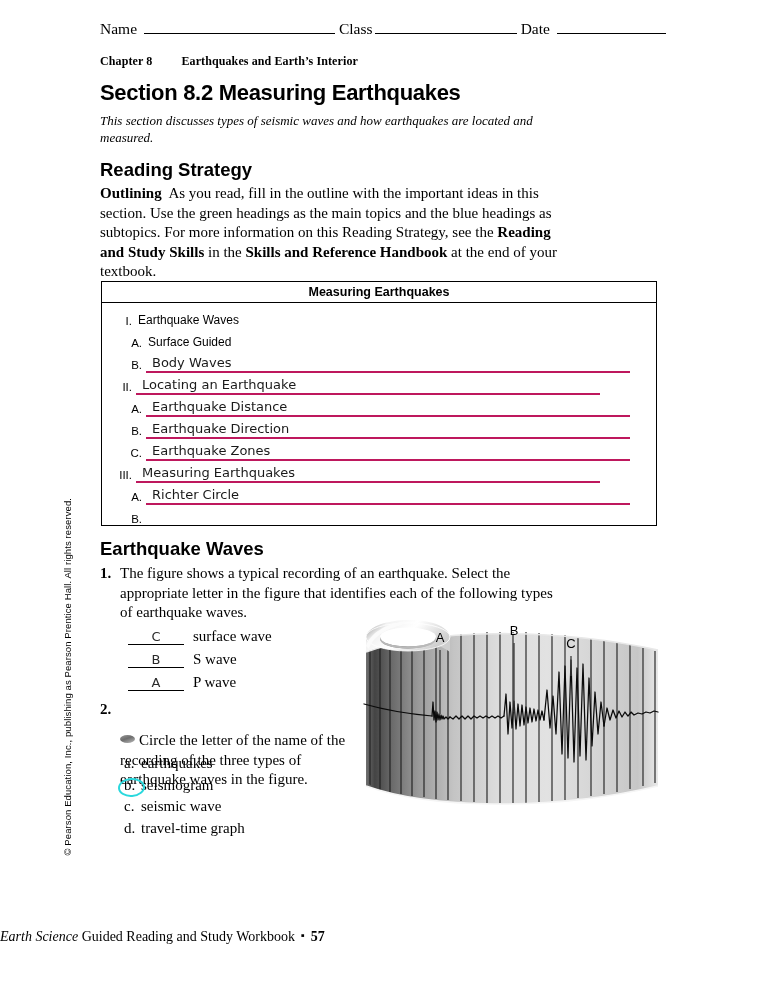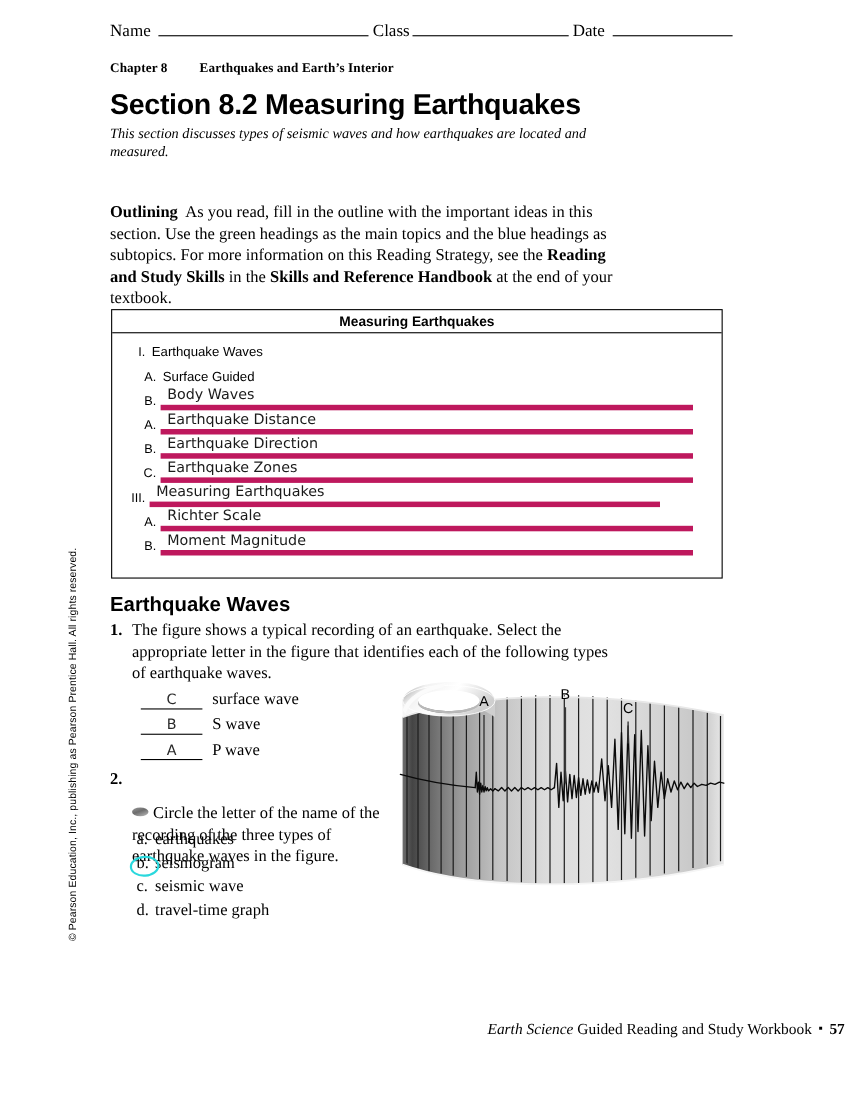--- a/index.html
+++ b/index.html
@@ -53,21 +53,21 @@
     letter-spacing: .1px;
   }
   .chapter .ch-num { margin-right: 26px; }
 
   
   .section-title {
     position: absolute;
     left: 100px;
     top: 80px;
     font-family: "Liberation Sans", sans-serif;
-    font-size: 26px;
+    font-size: 22px;
     font-weight: bold;
     letter-spacing: -0.3px;
   }
   .section-sub {
     position: absolute;
     left: 100px;
     top: 113px;
     width: 470px;
     font-style: italic;
     font-size: 13px;
@@ -140,21 +140,21 @@
     white-space: nowrap;
     flex: 0 0 auto;
   }
   
   .orow.printed .txt { padding-bottom: 2px; }
   
   .orow.answer .ansline {
     flex: 1 1 auto;
     display: flex;
     align-items: flex-end;
-    border-bottom: 5px solid #be185d;
+    border-bottom: 2px solid #be185d;
     margin-left: 4px;
     height: 18px;
   }
   .orow.answer .ansline .hand {
     font-family: "DejaVu Sans", sans-serif;
     font-size: 13px;
     padding-left: 6px;
     padding-bottom: 1px;
     white-space: nowrap;
     color: #1a1a1a;
@@ -282,21 +282,21 @@
     white-space: nowrap;
     text-align: left;
   }
 
   
   .footer {
     position: absolute;
     left: 0;
     top: 929px;
     width: 768px;
-    text-align: right;
+    text-align: left;
     font-size: 14px;
   }
   .footer i { font-style: italic; }
   .footer .bullet { padding: 0 6px; font-size: 11px; position: relative; top: -2px; }
   .footer .pageno { font-weight: bold; }
 </style>
 </head>
 <body>
 
 <div class="page">
@@ -311,20 +311,21 @@
   </div>
 
   <div class="chapter">
     <span class="ch-num">Chapter 8</span>
     <span>Earthquakes and Earth’s Interior</span>
   </div>
 
   <div class="section-title">Section 8.2 Measuring Earthquakes</div>
   <div class="section-sub">This section discusses types of seismic waves and how earthquakes are located and measured.</div>
 
+  <div class="rs-head">Reading Strategy</div>
   <div class="rs-body">
     <b>Outlining</b><span>&nbsp; </span><span>As you read, fill in the outline with the important ideas in this section. Use the green headings as the main topics and the blue headings as subtopics. For more information on this Reading Strategy, see the </span><b>Reading and Study Skills</b><span> in the </span><b>Skills and Reference Handbook</b><span> at the end of your textbook.</span>
   </div>
 
   <div class="outline-box">
     <div class="outline-head">Measuring Earthquakes</div>
     <div class="outline-body">
         <div class="orow printed">
           <span class="marker">I.</span>
           <span class="txt">Earthquake Waves</span>
@@ -332,20 +333,26 @@
         <div class="orow lvl2 printed">
           <span class="marker">A.</span>
           <span class="txt">Surface Guided</span>
         </div>
         <div class="orow lvl2 answer sub">
           <span class="marker">B.</span>
           <span class="ansline">
             <span class="hand">Body Waves</span>
           </span>
         </div>
+        <div class="orow answer main">
+          <span class="marker">II.</span>
+          <span class="ansline">
+            <span class="hand">Locating an Earthquake</span>
+          </span>
+        </div>
         <div class="orow lvl2 answer sub">
           <span class="marker">A.</span>
           <span class="ansline">
             <span class="hand">Earthquake Distance</span>
           </span>
         </div>
         <div class="orow lvl2 answer sub">
           <span class="marker">B.</span>
           <span class="ansline">
             <span class="hand">Earthquake Direction</span>
@@ -359,28 +366,25 @@
         </div>
         <div class="orow answer main">
           <span class="marker">III.</span>
           <span class="ansline">
             <span class="hand">Measuring Earthquakes</span>
           </span>
         </div>
         <div class="orow lvl2 answer sub">
           <span class="marker">A.</span>
           <span class="ansline">
-            <span class="hand">Richter Scale</span>
+            <span class="hand">Richter Circle</span>
           </span>
         </div>
         <div class="orow lvl2 answer sub">
           <span class="marker">B.</span>
-          <span class="ansline">
-            <span class="hand">Moment Magnitude</span>
-          </span>
         </div>
       </div>
   </div>
 
   <div class="ew-head">Earthquake Waves</div>
 
   <div class="q1">
     <span class="qnum">1.</span>
     <span class="qtext">The figure shows a typical recording of an earthquake. Select the appropriate letter in the figure that identifies each of the following types of earthquake waves.</span>
   </div>

